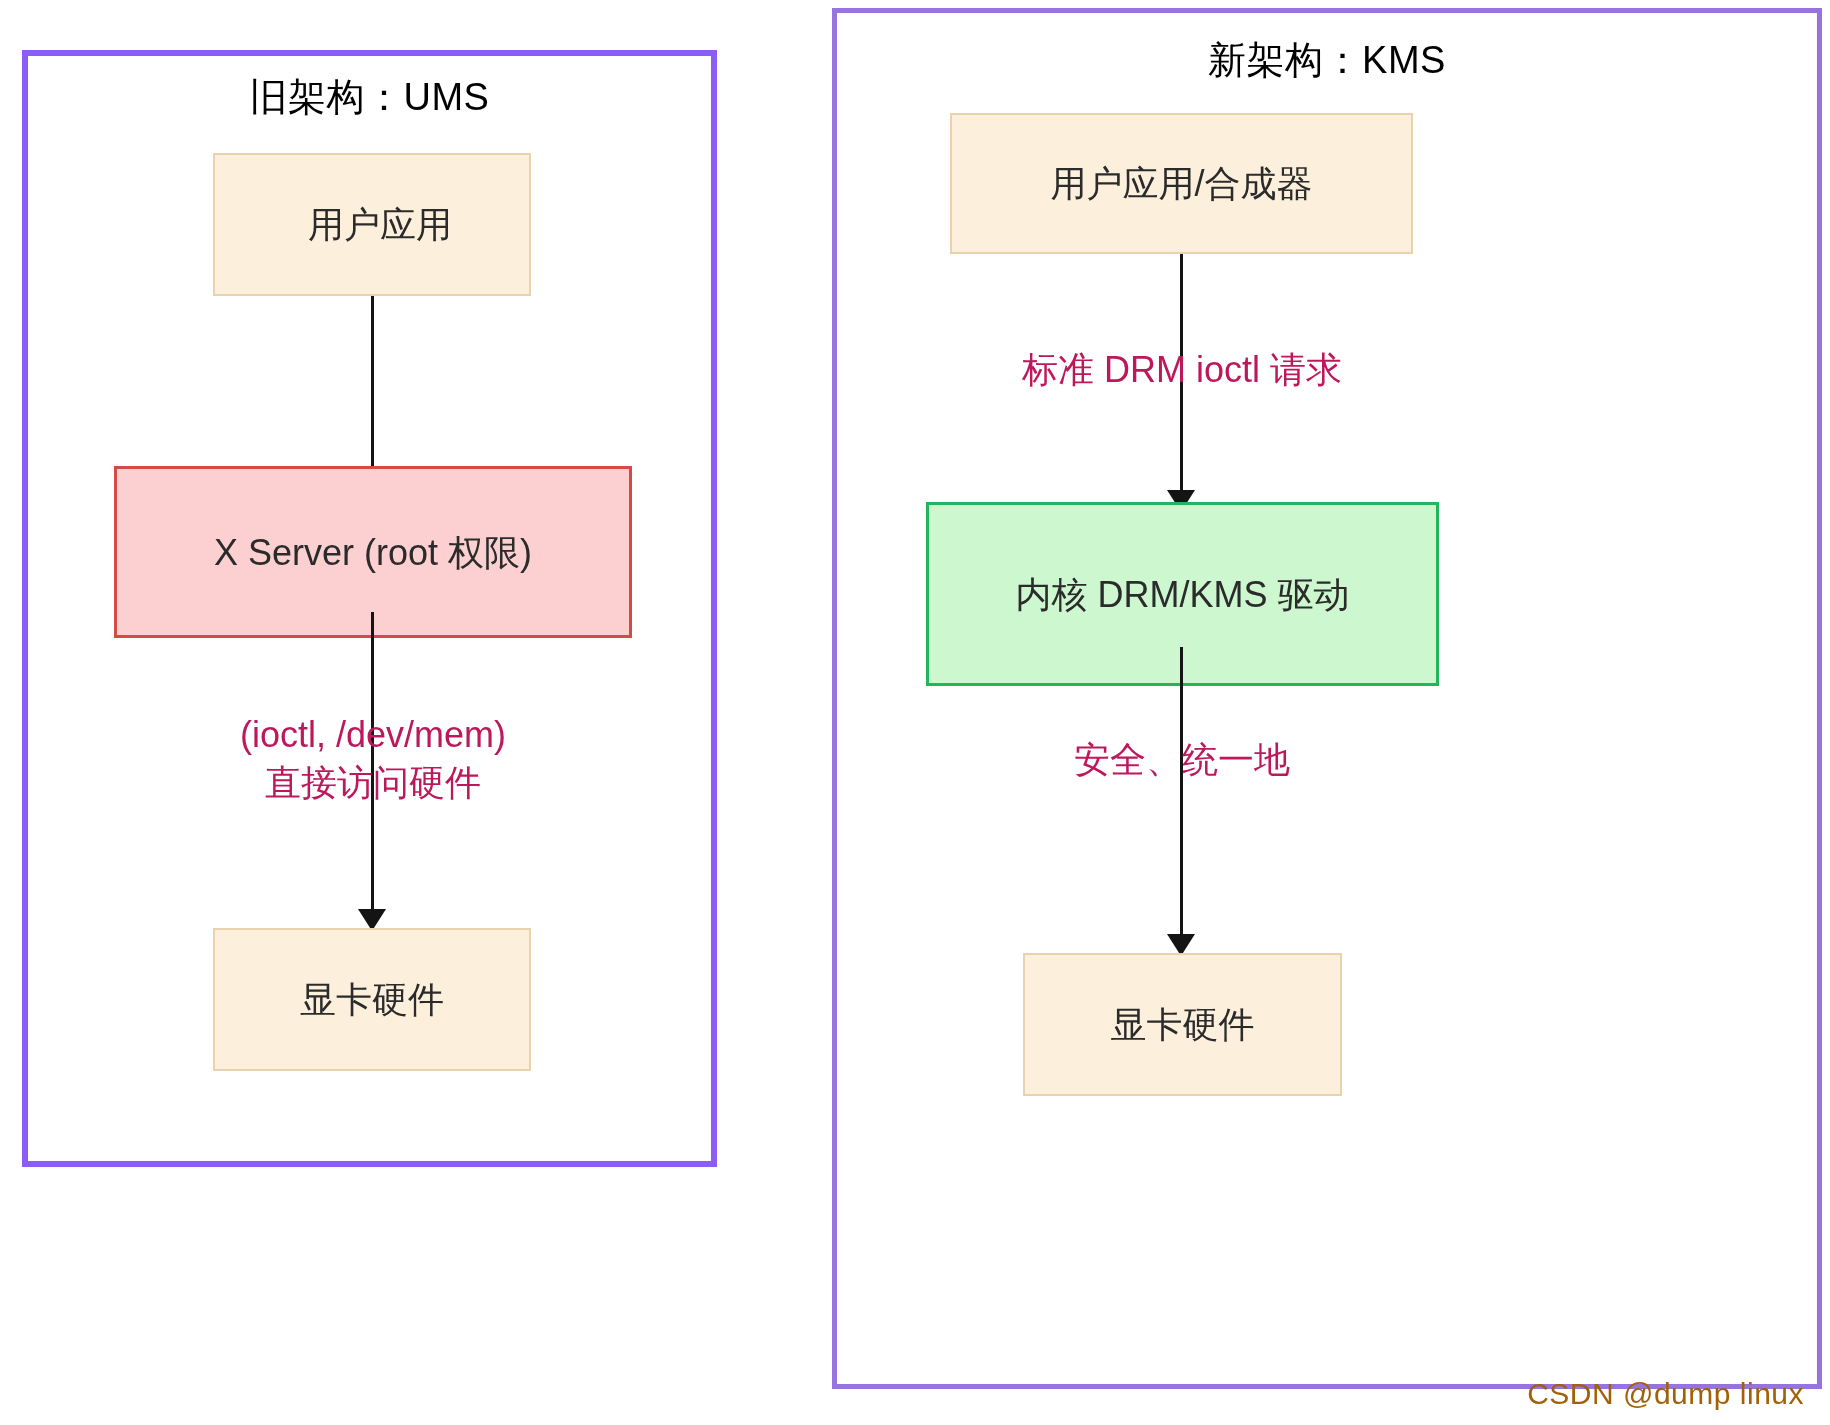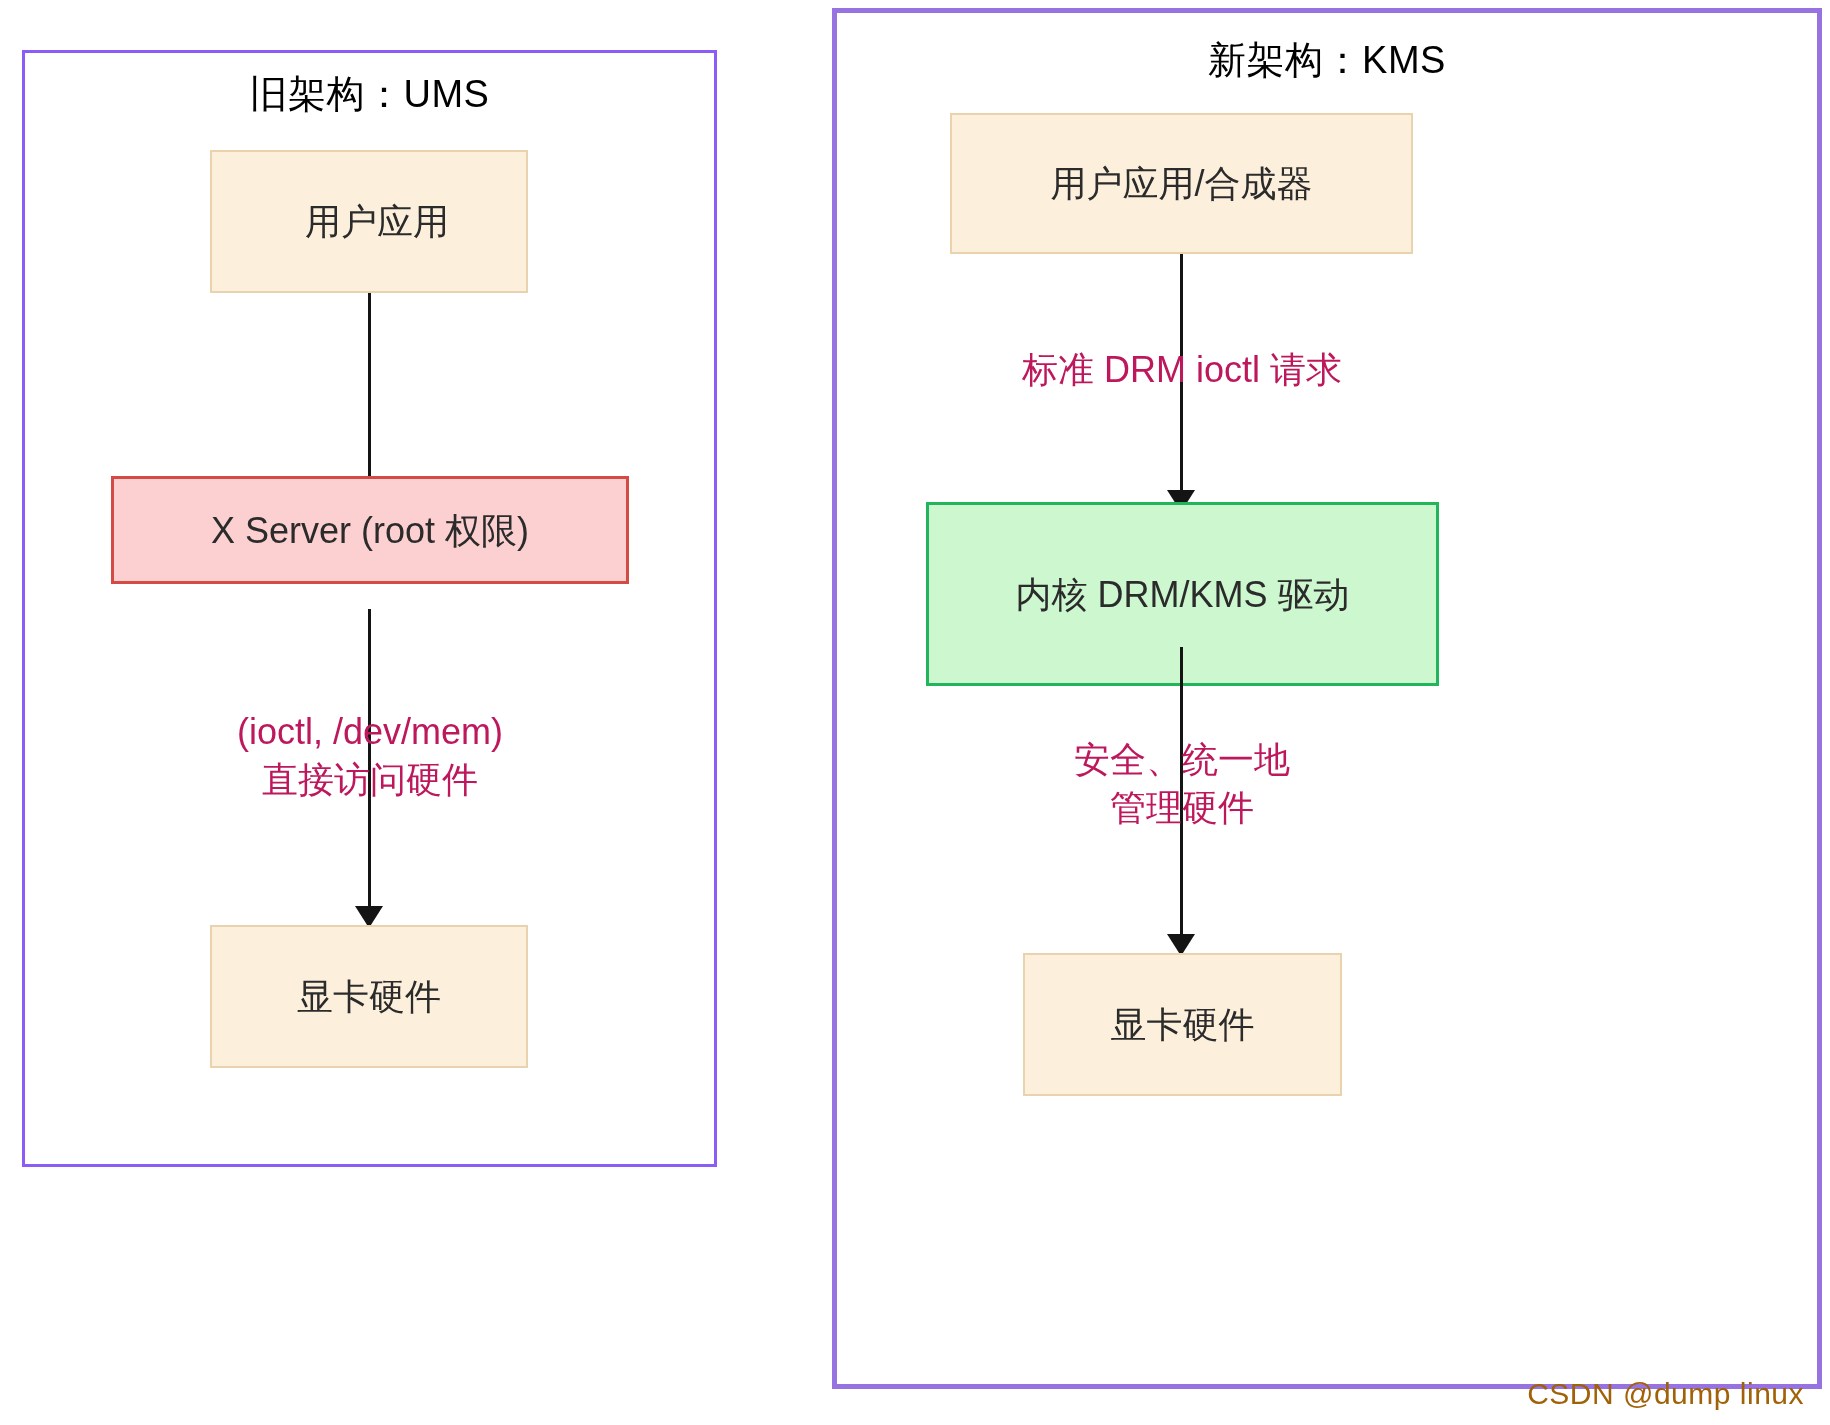--- a/index.html
+++ b/index.html
@@ -20,21 +20,21 @@
   .panel {
     position: absolute;
     background: #ffffff;
     box-sizing: border-box;
   }
   #panel-old {
     left: 22px;
     top: 50px;
     width: 695px;
     height: 1117px;
-    border: 3px solid #8b5cf6;
+    border: 6px solid #8b5cf6;
   }
   #panel-new {
     left: 832px;
     top: 8px;
     width: 990px;
     height: 1381px;
     border: 5px solid #9673e0;
   }
 
   .panel-title {
@@ -115,21 +115,21 @@
 
 <div class="panel" id="panel-old">
 
   <div class="panel-title">旧架构：UMS</div>
 
   <div class="node tan" style="left:185px; top:97px; width:318px; height:143px;padding-left:16px;">用户应用</div>
 
   <div class="edge-line" style="left:343px; top:240px; height:200px;"></div>
   <div class="edge-head" style="left:330px; top:436px;"></div>
 
-  <div class="node red" style="left:86px; top:423px; width:518px; height:108px;">X Server (root 权限)</div>
+  <div class="node red" style="left:86px; top:410px; width:518px; height:172px;">X Server (root 权限)</div>
 
   <div class="edge-line" style="left:343px; top:556px; height:310px;"></div>
   <div class="edge-head" style="left:330px; top:853px;"></div>
 
   <div class="edge-label" style="left:0px; top:655px; width:690px;">
     <div>(ioctl, /dev/mem)</div>
     <div>直接访问硬件</div>
   </div>
 
   <div class="node tan" style="left:185px; top:872px; width:318px; height:143px;">显卡硬件</div>
@@ -149,20 +149,19 @@
     <div>标准 DRM ioctl 请求</div>
   </div>
 
   <div class="node green" style="left:89px; top:489px; width:513px; height:184px;">内核 DRM/KMS 驱动</div>
 
   <div class="edge-line" style="left:343px; top:634px; height:300px;"></div>
   <div class="edge-head" style="left:330px; top:921px;"></div>
 
   <div class="edge-label" style="left:0px; top:723px; width:690px;">
     <div>安全、统一地</div>
-    <div>管理硬件</div>
   </div>
 
   <div class="node tan" style="left:186px; top:940px; width:319px; height:143px;">显卡硬件</div>
 
 </div>
 
 <div id="watermark">CSDN @dump linux</div>
 
 </body></html>

